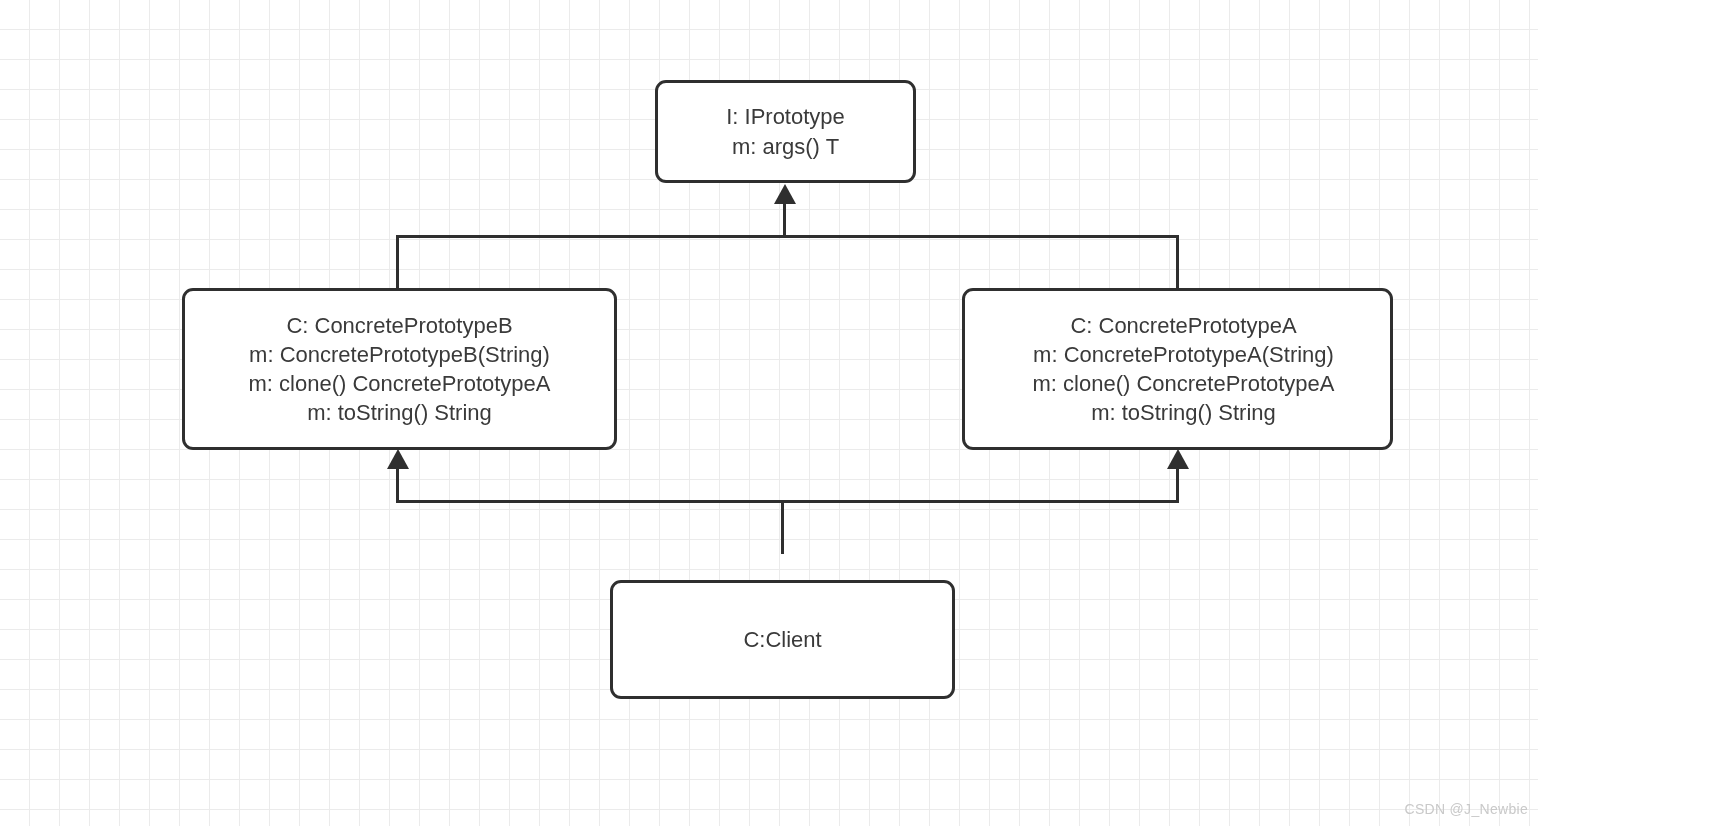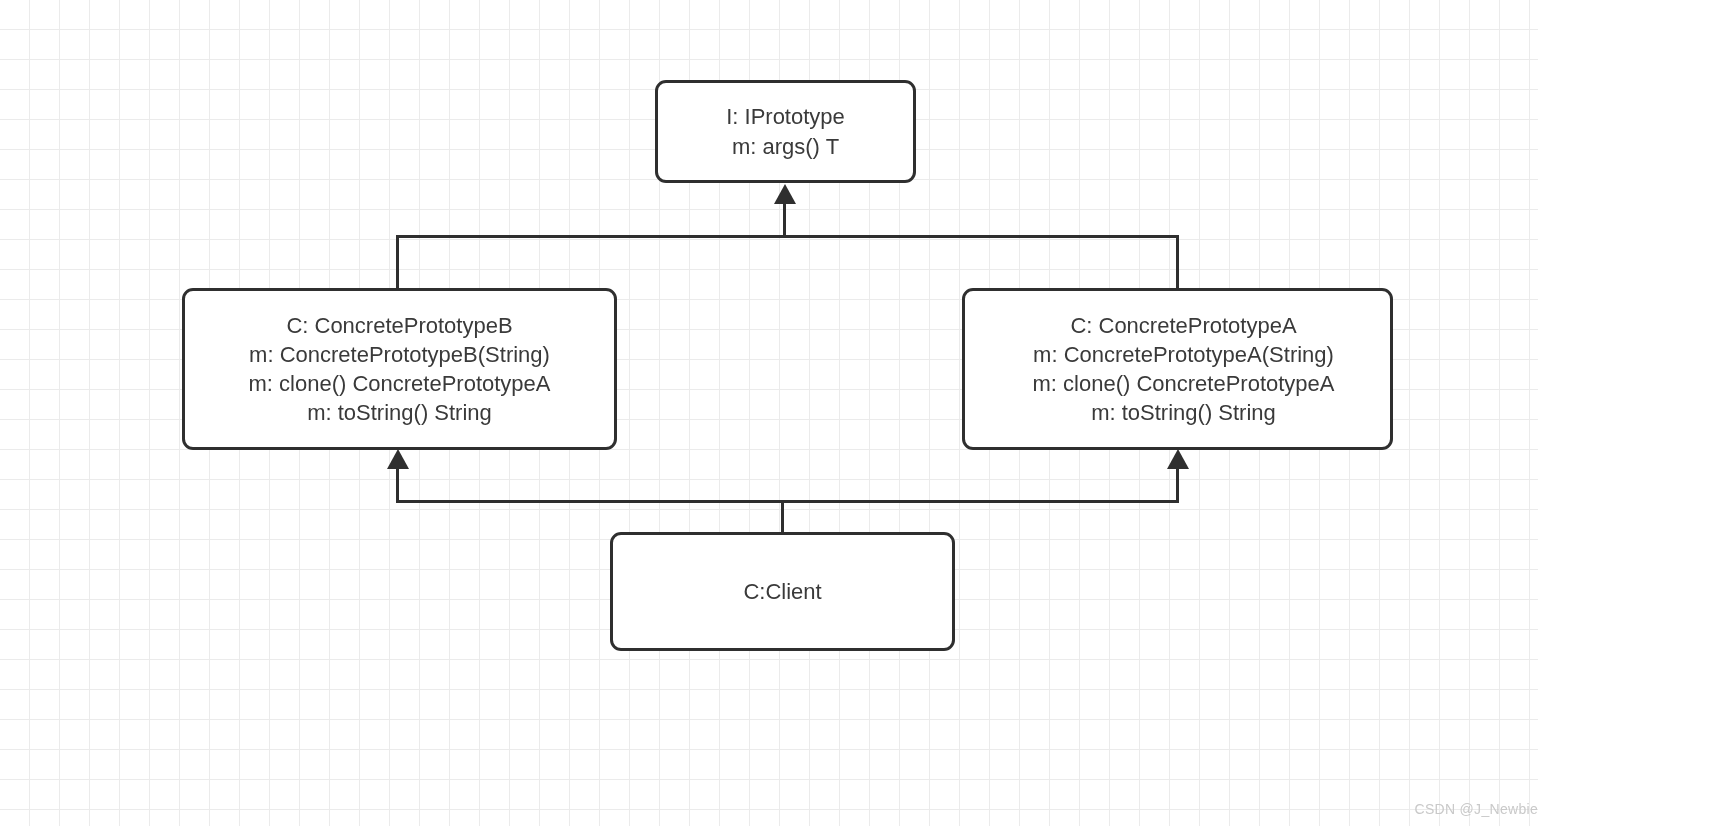--- a/index.html
+++ b/index.html
@@ -54,21 +54,21 @@
   #box-proto-b {
     left: 182px; top: 288px; width: 435px; height: 162px;
     font-size: 22px;
   }
   #box-proto-a {
     left: 962px; top: 288px; width: 431px; height: 162px;
     font-size: 22px;
     padding-left: 12px;
   }
   #box-client {
-    left: 610px; top: 532px; width: 345px; height: 119px;
+    left: 610px; top: 580px; width: 345px; height: 119px;
     font-size: 22px;
   }
 
   
   .edge {
     position: absolute;
     background: #2f2f2f;
     z-index: 1;
   }
   .edge-v { width: 3px; }
@@ -80,21 +80,21 @@
     width: 0; height: 0;
     border-left: 11px solid transparent;
     border-right: 11px solid transparent;
     border-bottom: 20px solid #2f2f2f;
     z-index: 2;
   }
 
   
   #watermark {
     position: absolute;
-    right: 0;
+    right: 10px;
     bottom: 9px;
     font-size: 14px;
     color: #c9c9c9;
     letter-spacing: 0.3px;
     white-space: nowrap;
     z-index: 5;
   }
 </style>
 </head>
 <body>

